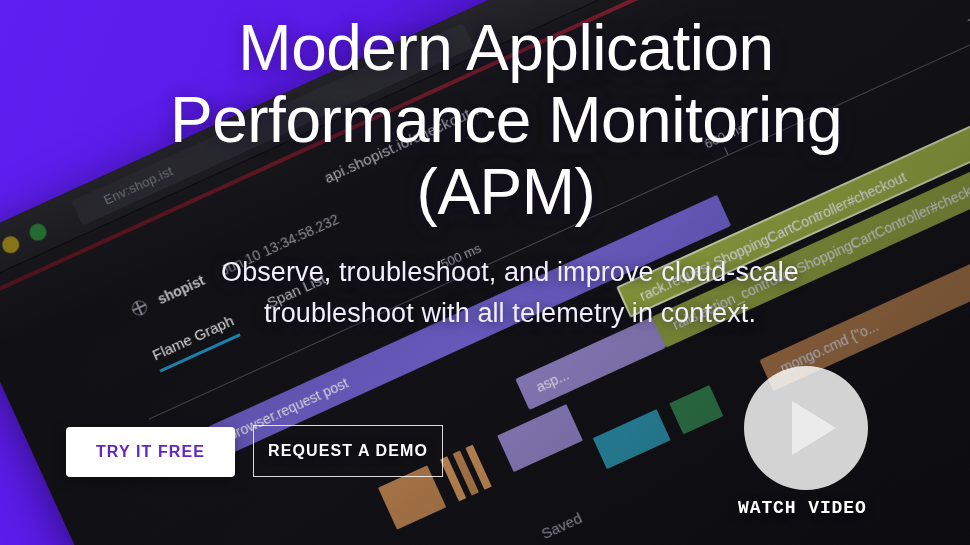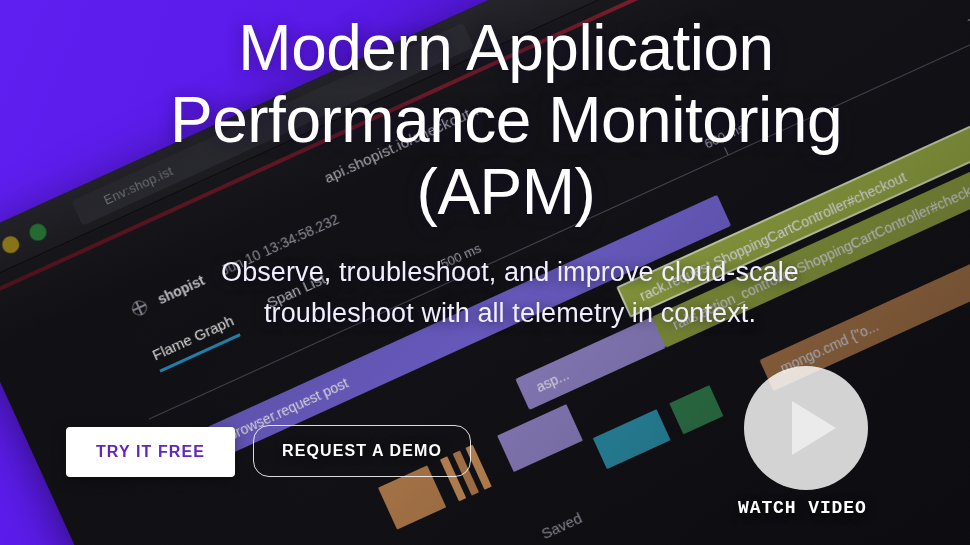--- a/index.html
+++ b/index.html
@@ -144,22 +144,22 @@
   .cta-row { position:absolute; left:66px; top:425px; z-index:6; display:flex; align-items:flex-end; gap:18px; }
   .btn-primary {
     background:#fff; color:#6126c4;
     font-size:16px; font-weight:700; letter-spacing:1.1px;
     padding:16px 30px; border:none; border-radius:4px; cursor:pointer;
     box-shadow:0 3px 14px rgba(0,0,0,.35);
   }
   .btn-secondary {
     background:transparent; color:#fff;
     font-size:16px; font-weight:700; letter-spacing:1.1px;
-    padding:16px 28px; border:1.5px solid rgba(255,255,255,.85);
-    border-radius:16px; cursor:pointer;
+    padding:16px 14px; border:1.5px solid rgba(255,255,255,.85);
+    border-radius:0; cursor:pointer;
     text-shadow:0 1px 8px rgba(0,0,0,.5);
   }
 
   
   .watch { position:absolute; left:738px; top:366px; z-index:6; cursor:pointer; }
   .play-circle {
     position:relative; width:124px; height:124px; border-radius:50%;
     background:rgba(255,255,255,.82);
     display:flex; align-items:center; justify-content:center;
     margin-left:6px;

